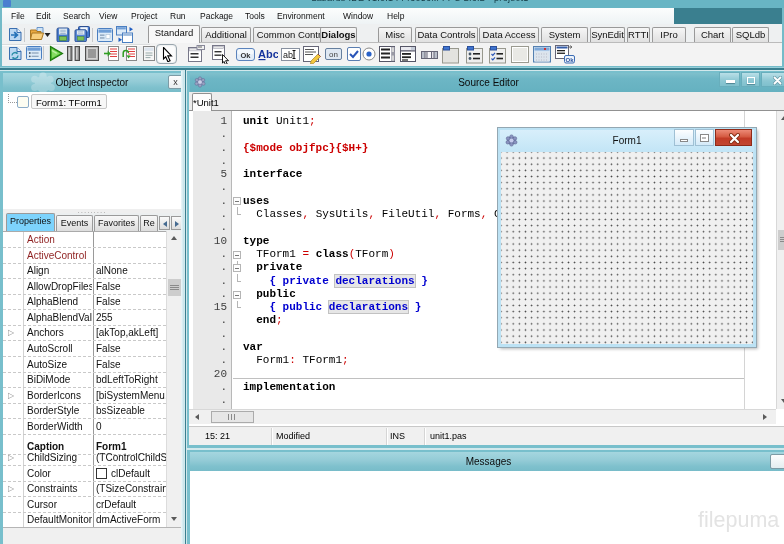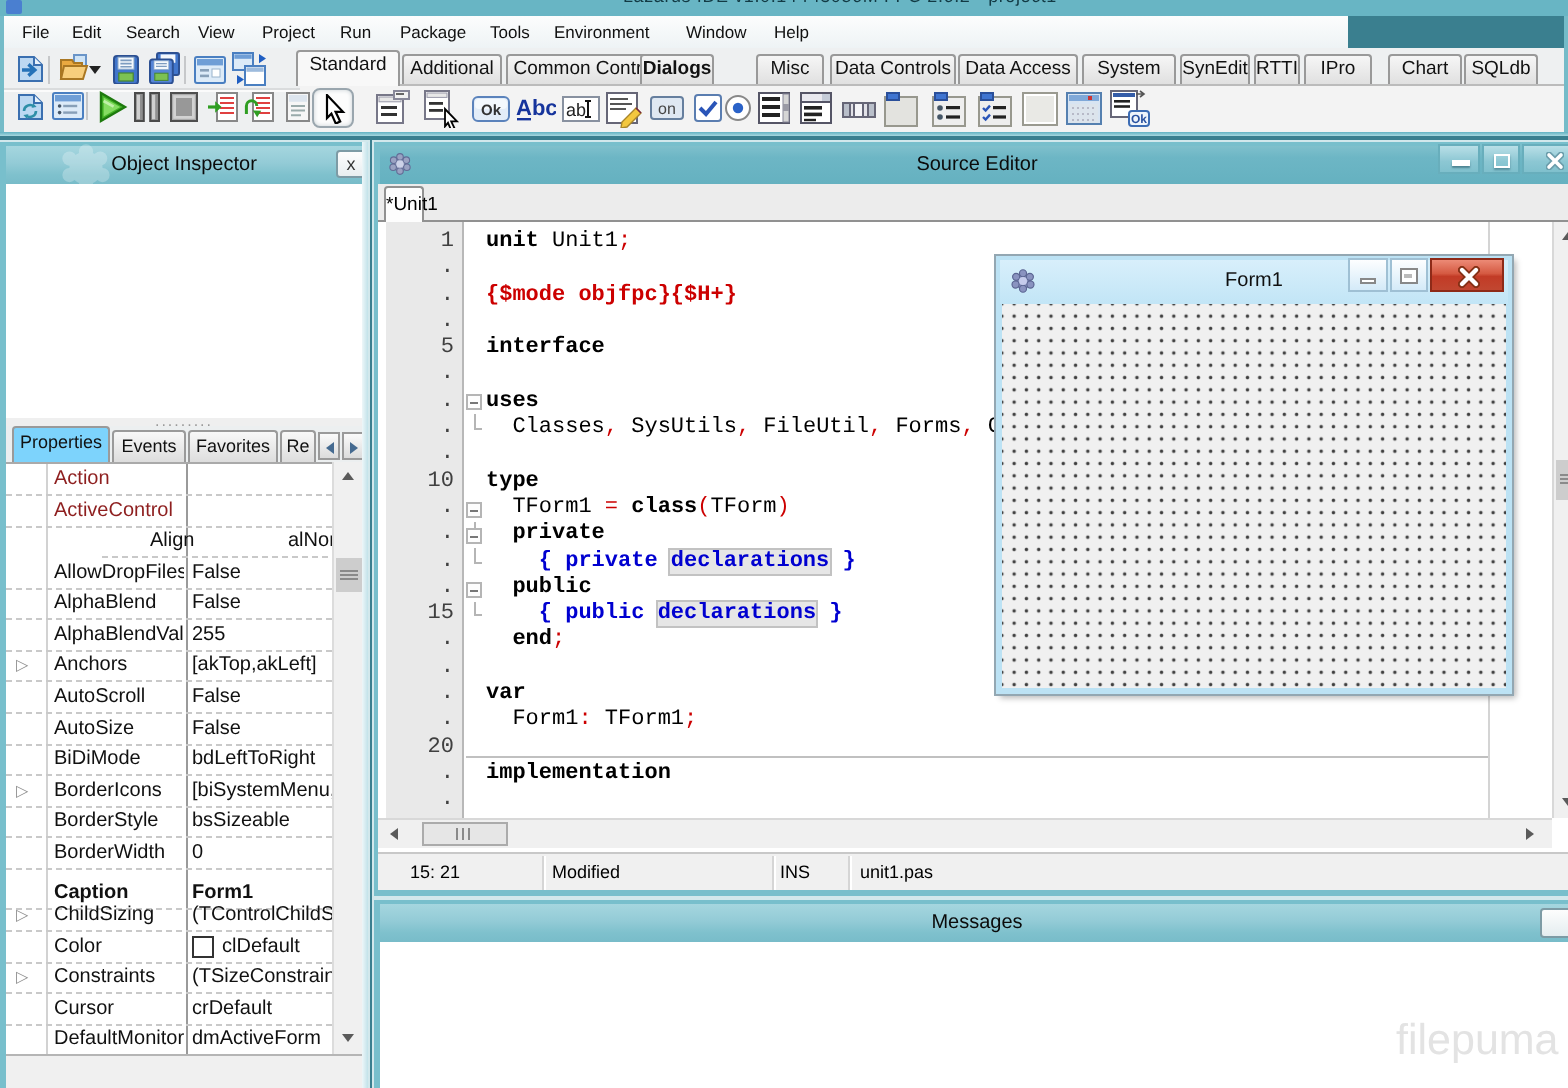--- a/index.html
+++ b/index.html
@@ -344,20 +344,26 @@
       <circle cx="11" cy="4" r="3" fill="#fff"></circle>
       <circle cx="17" cy="7" r="3" fill="#fff"></circle>
       <circle cx="18" cy="14" r="3" fill="#fff"></circle>
       <circle cx="11" cy="18" r="3" fill="#fff"></circle>
       <circle cx="4" cy="14" r="3" fill="#fff"></circle>
       <circle cx="4" cy="7" r="3" fill="#fff"></circle>
     </svg>
   <div class="abs" style="left:168px; top:4px; width:15px; height:14px; background:linear-gradient(#fdfdfd,#e8eef0); border:1px solid #7d9ba5; border-radius:2px; font-size:9px; line-height:12px; text-align:center; color:#333;">x</div>
   <div class="tbody" id="oibody">
 
+    <div class="abs" style="left:0; top:0; width:178px; height:117px; background:#fff;">
+      <div class="abs" style="left:5px; top:10px; width:9px; height:1px; border-top:1px dotted #999;"></div>
+      <div class="abs" style="left:5px; top:2px; width:1px; height:9px; border-left:1px dotted #999;"></div>
+      <div class="abs" style="left:14px; top:4px; width:12px; height:12px; background:#fdfdf2; border:1px solid #8cacc8; border-radius:2px;"></div>
+      <div class="abs" style="left:28px; top:2px; height:15px; padding:0 4px; border:1px solid #c6c6c6; border-radius:2px; background:#f7f7f7; font-size:9.5px; line-height:15px; color:#000;">Form1: TForm1</div>
+    </div>
 
     <div class="abs" style="left:0; top:117px; width:178px; height:4px; background:#efefef; color:#999; font-size:8px; line-height:3px; text-align:center; letter-spacing:1px;">.........</div>
 
     <div class="abs" style="left:0; top:121px; width:178px; height:18px; background:#eceff0;">
       <div class="oitab sel" style="left:3px; width:49px;">Properties</div>
       <div class="oitab" style="left:53px; width:37px;">Events</div>
       <div class="oitab" style="left:91px; width:45px;">Favorites</div>
       <div class="oitab" style="left:137px; width:18px;">Re</div>
       <div class="abs" style="left:156px; top:3px; width:11px; height:14px; background:linear-gradient(#fafafa,#dcdcdc); border:1px solid #9a9a9a;">
           <div class="tri-left" style="left:2.5px; top:3.5px; border-right-color:#456a90;"></div>
@@ -371,21 +377,21 @@
       <div class="abs" style="left:20px; top:0; width:1px; height:296px; background:#d2d2d2;"></div>
       <div class="abs" style="left:90px; top:0; width:1px; height:296px; background:#9a9a9a;"></div>
       <div class="prow" style="top:15.6px;">
           <span class="pname ref">ActiveControl</span>
           <span class="pval"></span>
         </div>
       <div class="prow" style="top:0.0px;">
           <span class="pname ref">Action</span>
           <span class="pval"></span>
         </div>
-      <div class="prow" style="top:31.1px;margin-left:48px;">
+      <div class="prow" style="top:31.1px;">
           <span class="pname">Align</span>
           <span class="pval">alNone</span>
         </div>
       <div class="prow" style="top:46.7px;">
           <span class="pname">AllowDropFiles</span>
           <span class="pval">False</span>
         </div>
       <div class="prow" style="top:62.3px;">
           <span class="pname">AlphaBlend</span>
           <span class="pval">False</span>

